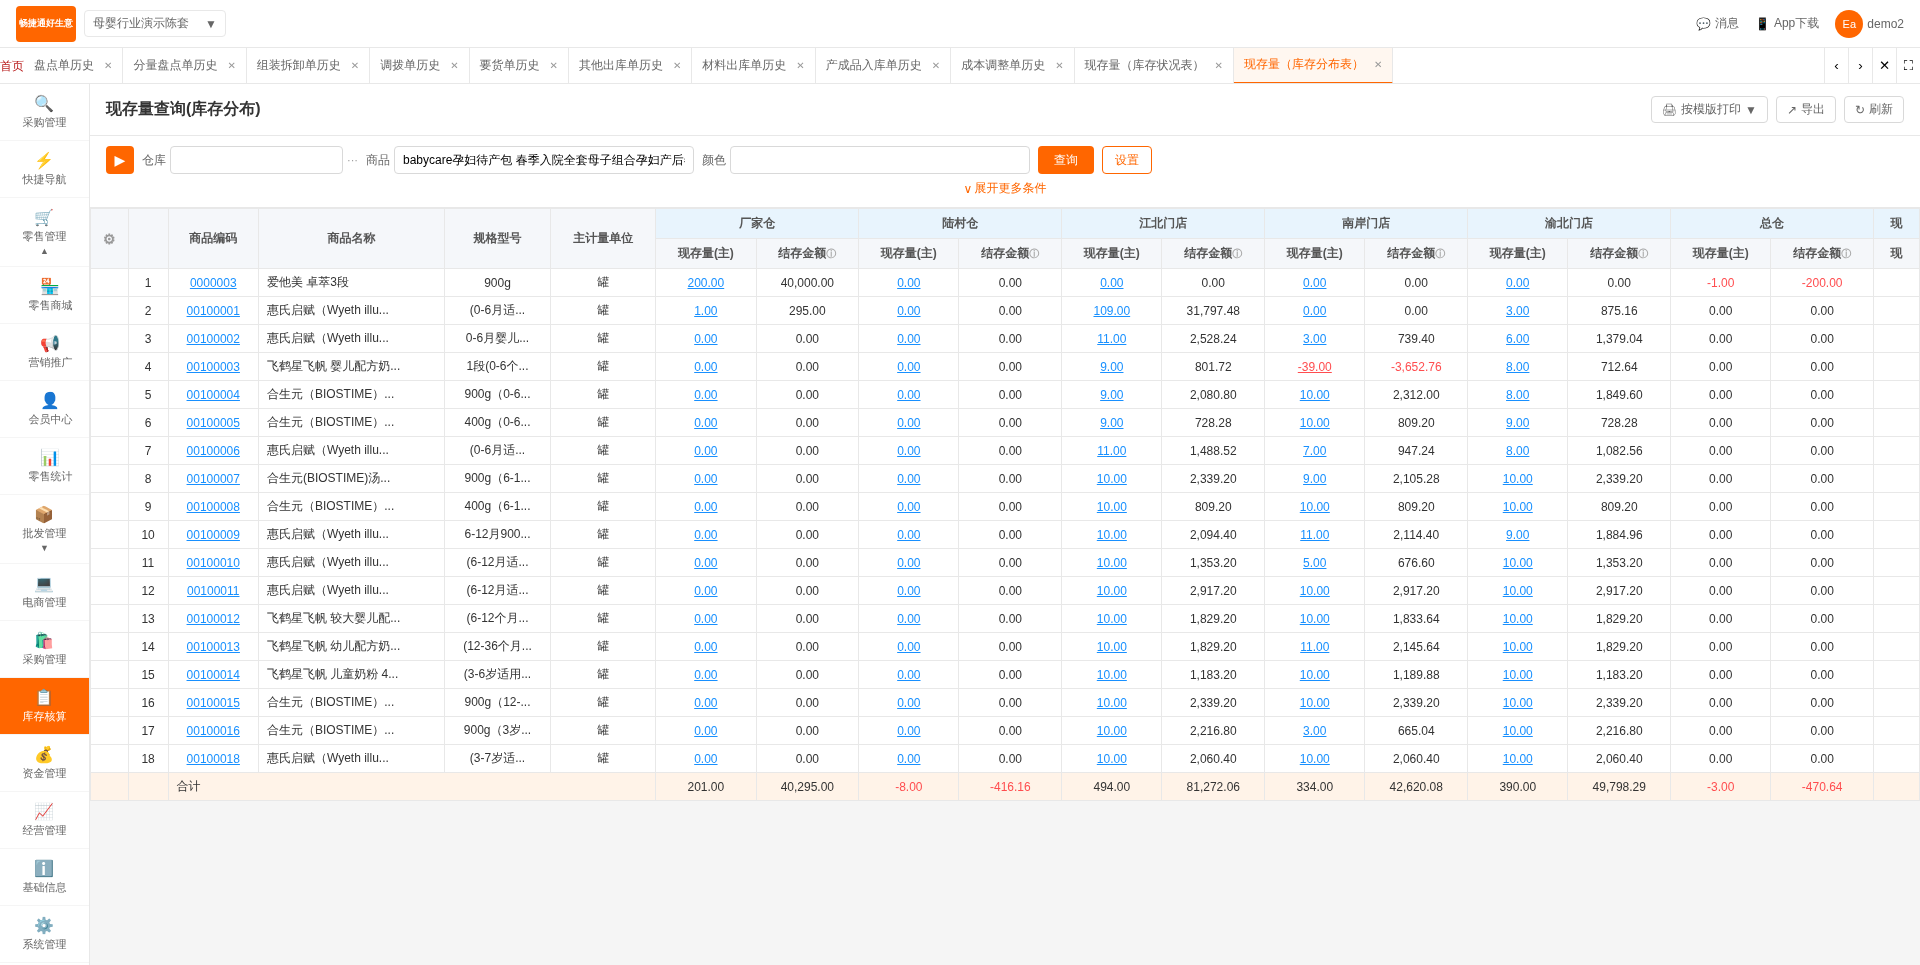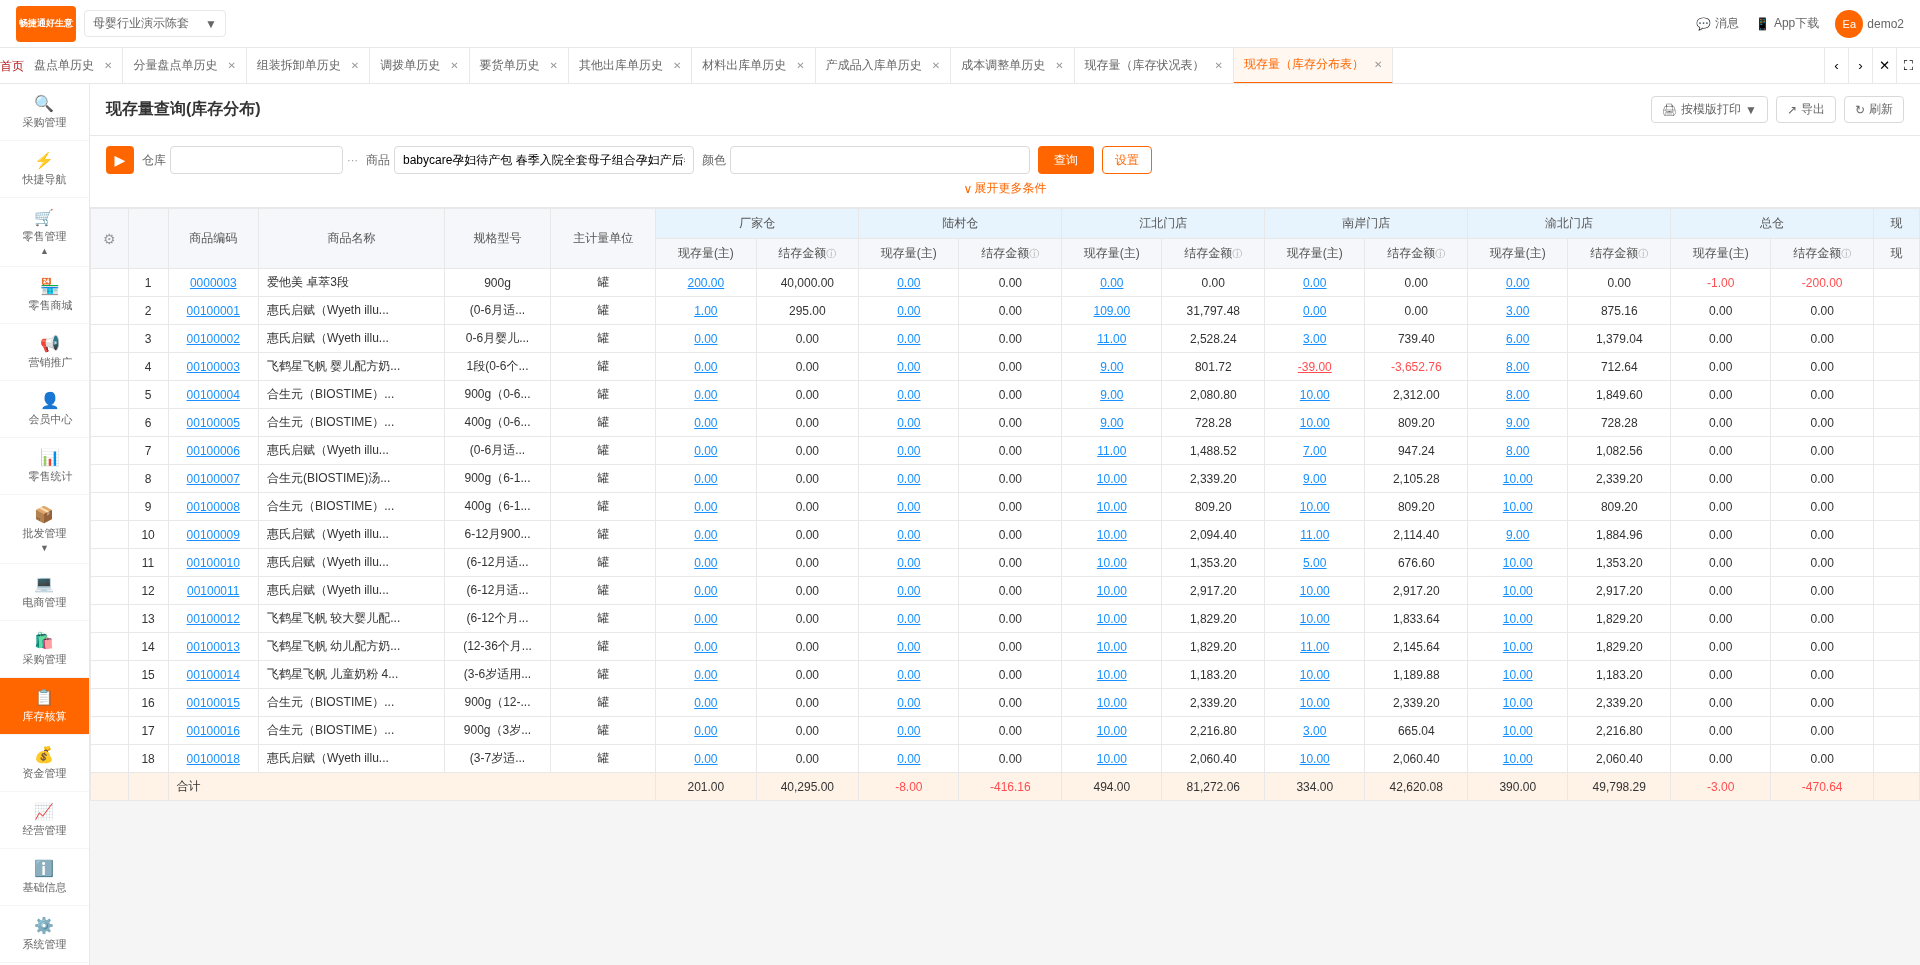--- a/index.html
+++ b/index.html
@@ -158,21 +158,21 @@
       min-width: 100%;
       border-collapse: collapse;
       font-size: 12px;
     }
     thead tr th {
       background: #f5f7fa;
       border: 1px solid #e8e8e8;
       padding: 6px 12px;
       text-align: center;
       white-space: nowrap;
-      font-weight: normal;
+      font-weight: bold;
       color: #555;
       position: sticky;
       top: 0;
       z-index: 10;
     }
     thead tr:first-child th { border-bottom: none; }
     thead tr:last-child th { border-top: 1px solid #e8e8e8; }
     tbody tr td {
       border: 1px solid #e8e8e8;
       padding: 5px 8px;

